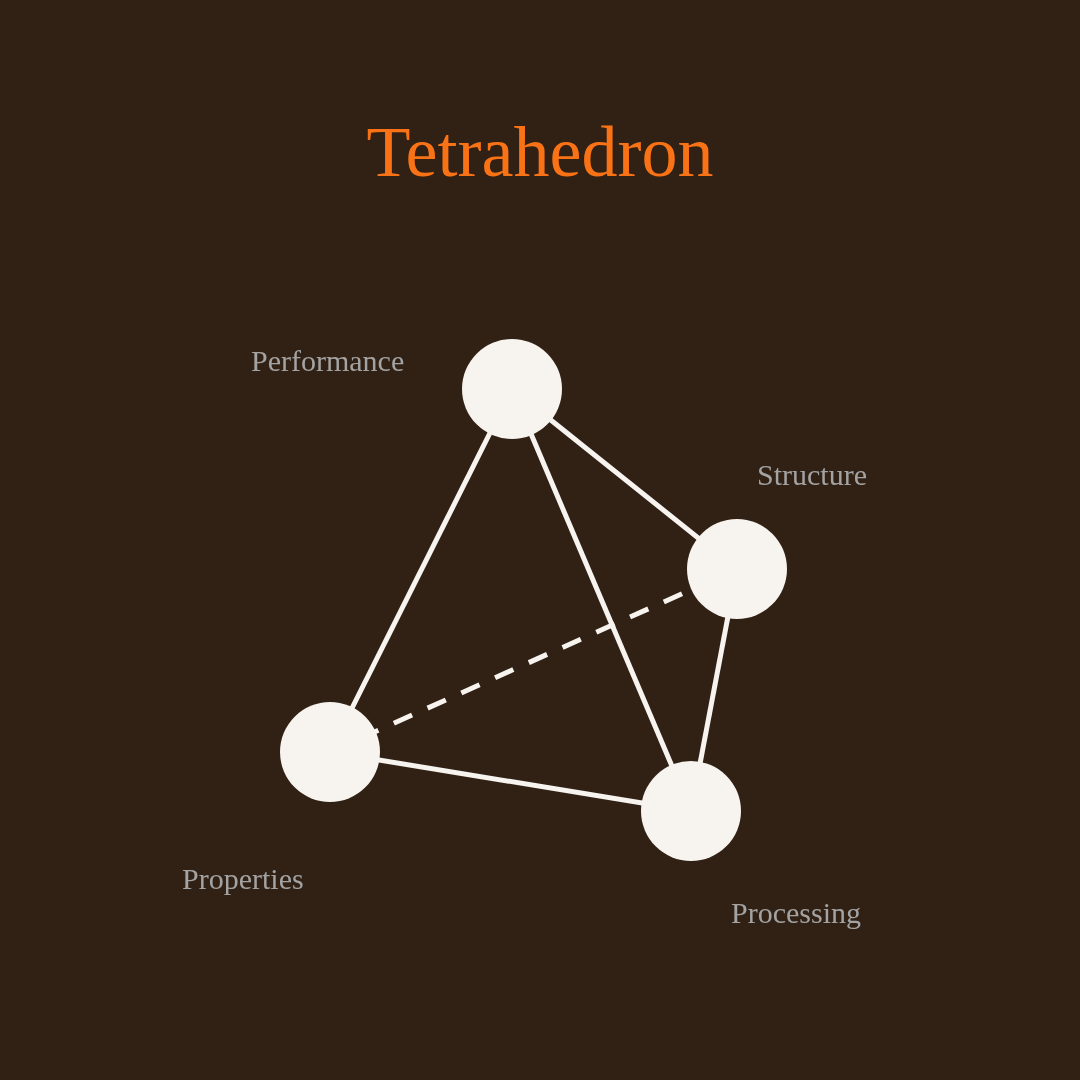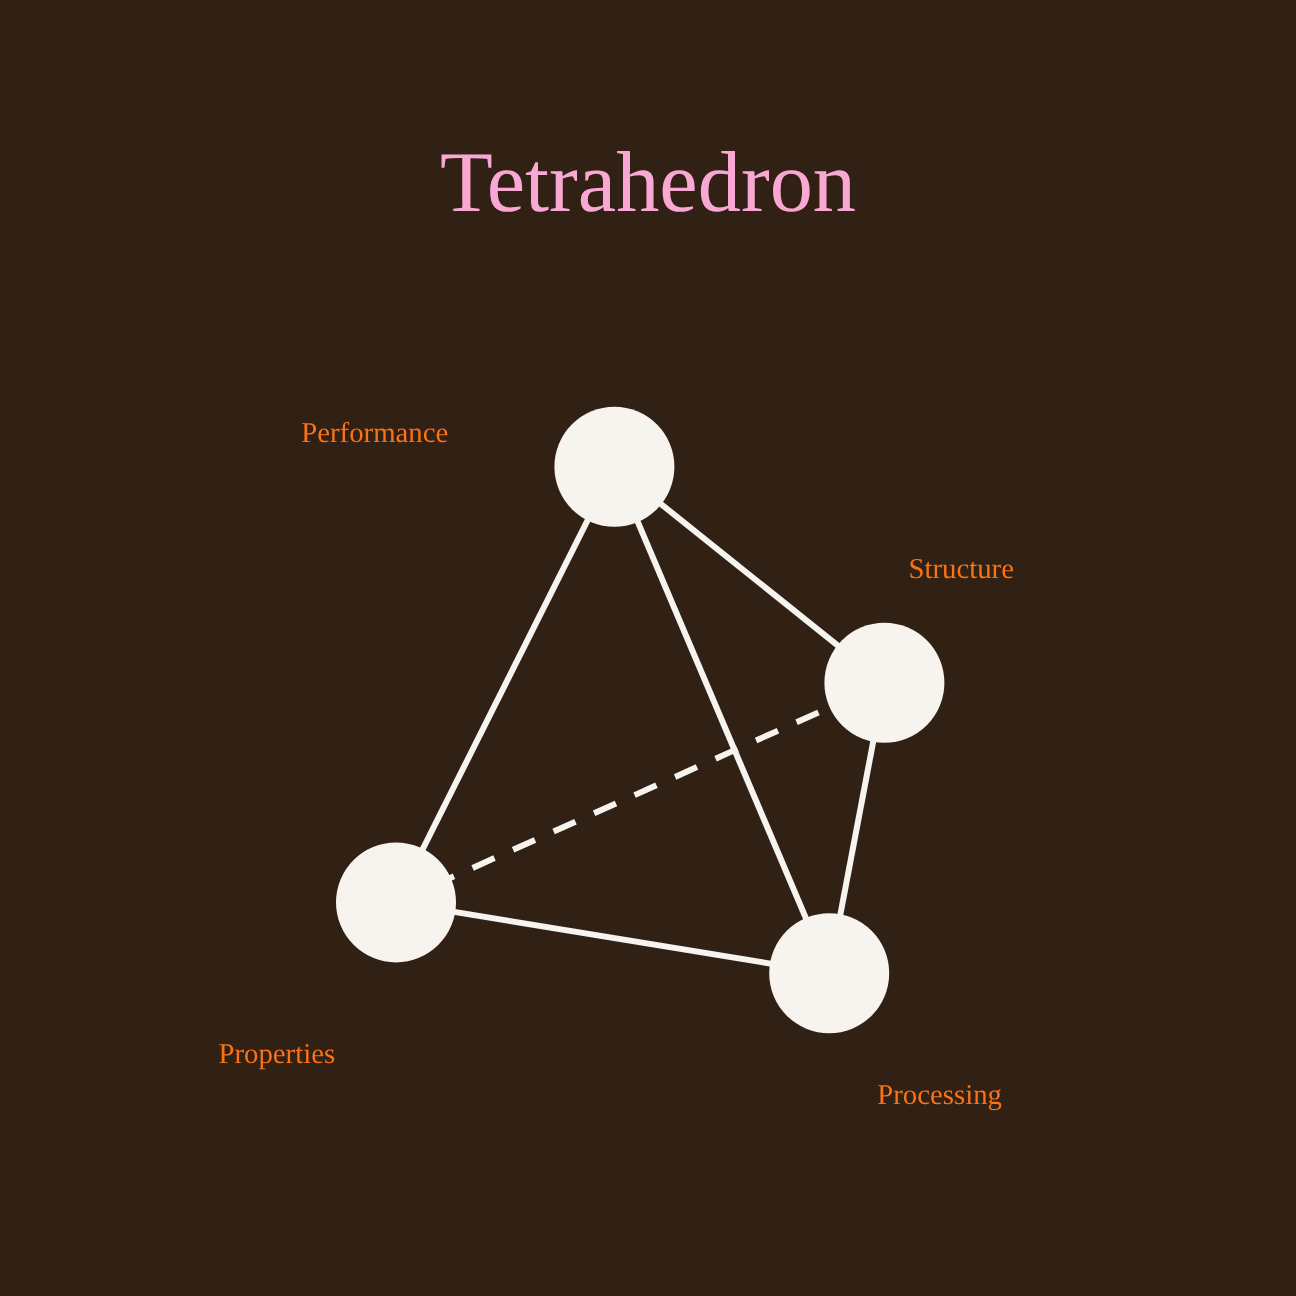--- a/index.html
+++ b/index.html
@@ -8,31 +8,31 @@
       background: #312014;
       position: relative;
       overflow: hidden;
       font-family: "DejaVu Serif", "Liberation Serif", serif;
     }
     .title {
       position: absolute;
       left: 0; width: 1080px;
       top: 112px;
       text-align: center;
-      color: #f9a8d4;
+      color: #f97316;
       font-family: "Liberation Serif", "DejaVu Serif", serif;
       font-size: 72px;
       line-height: 80px;
     }
     svg.diagram { position: absolute; left: 0; top: 0; }
     .label {
       position: absolute;
-      color: #f97316;
+      color: #a3a3a3;
       font-family: "Liberation Serif", "DejaVu Serif", serif;
-      font-size: 24px;
+      font-size: 30px;
       line-height: 34px;
       white-space: nowrap;
     }
   </style>
 </head>
 <body>
 
 <div class="title">Tetrahedron</div>
 
 <svg class="diagram" width="1080" height="1080" viewBox="0 0 1080 1080">

